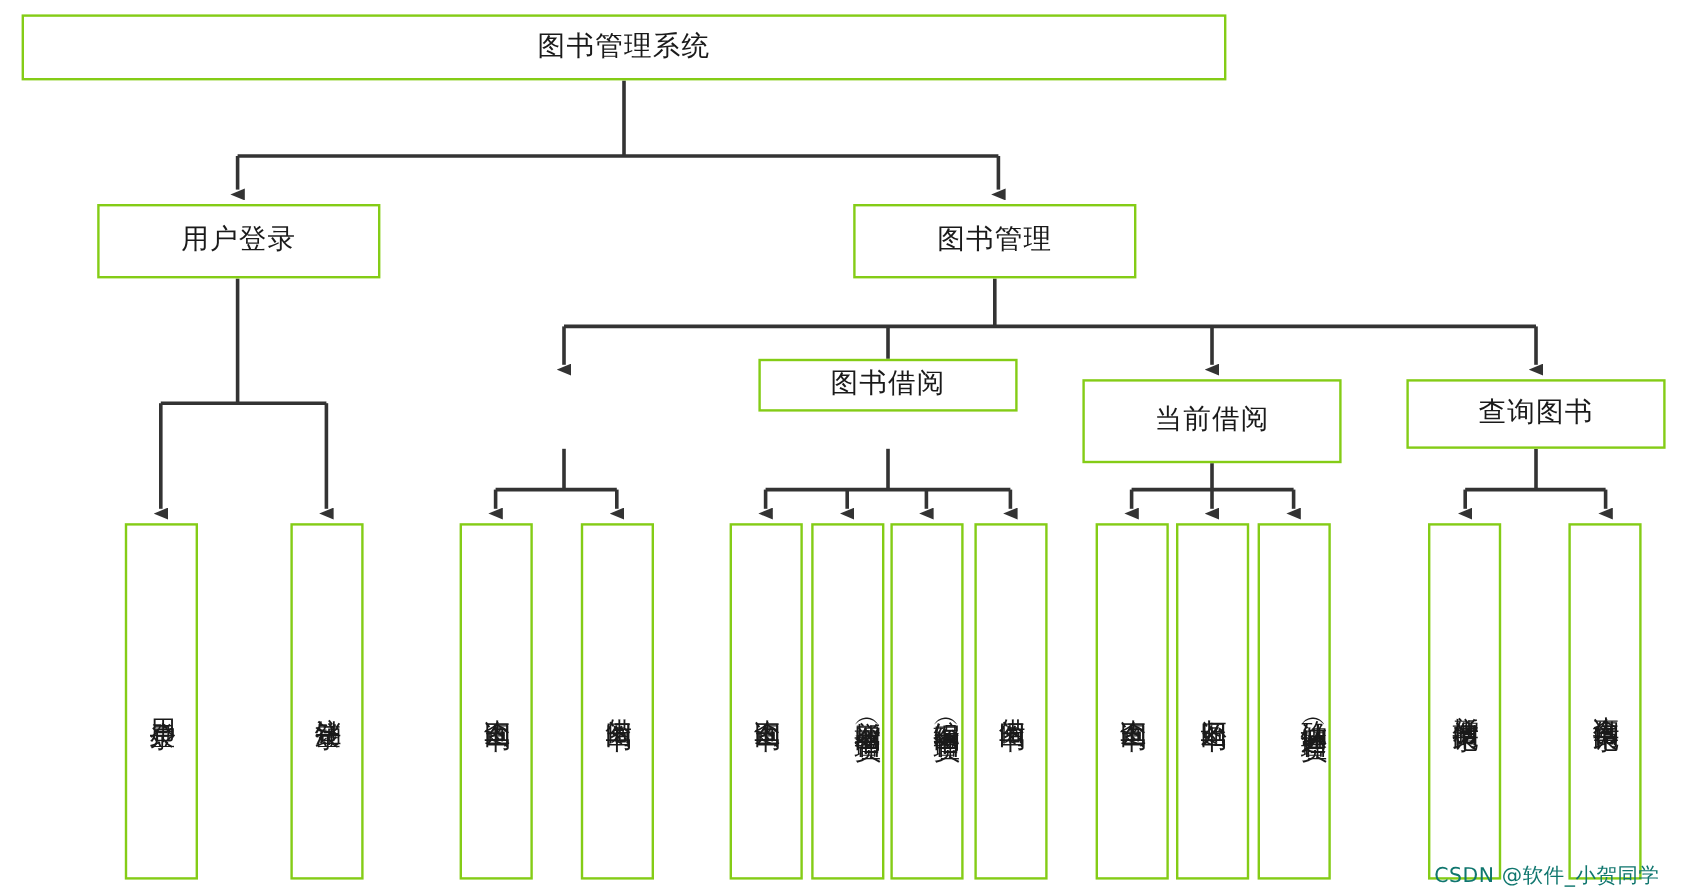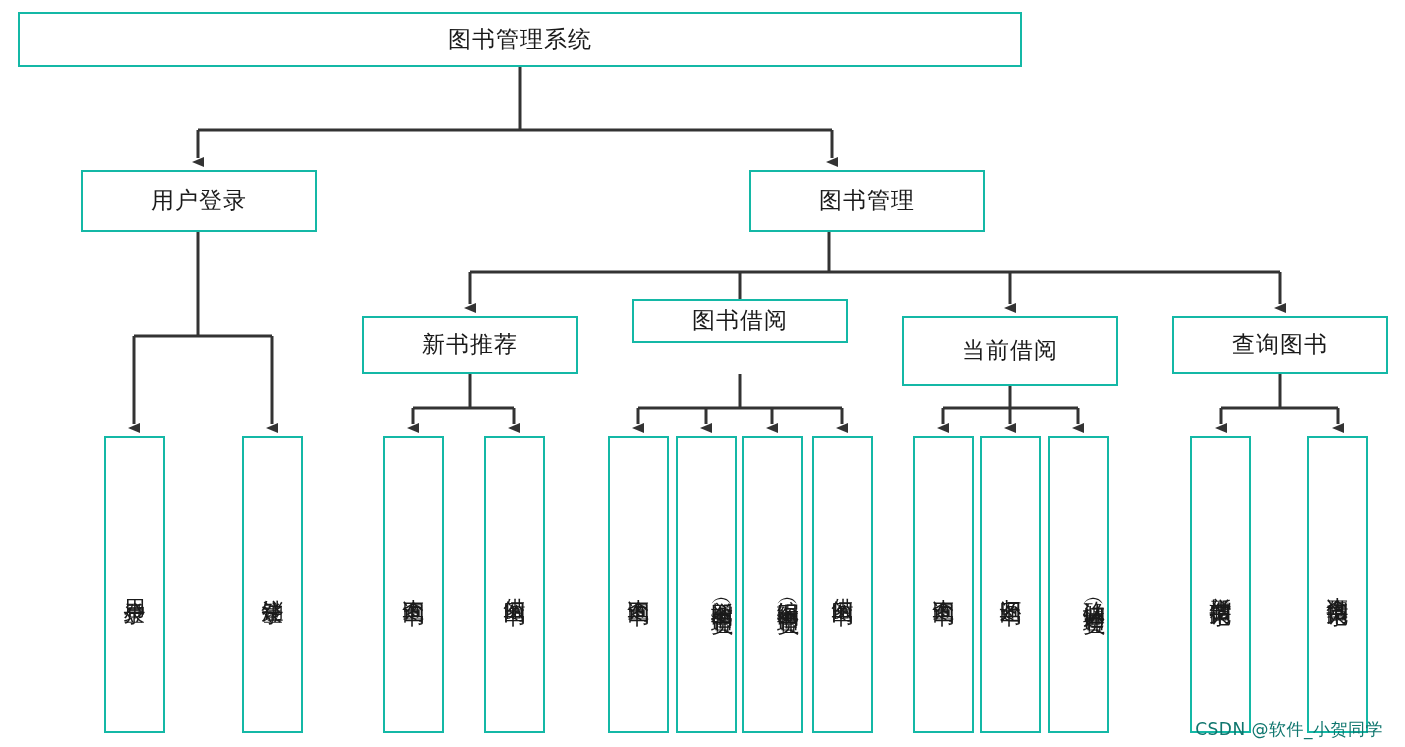--- a/index.html
+++ b/index.html
@@ -19,21 +19,21 @@
     position: absolute;
     left: 0;
     top: 0;
     width: 1405px;
     height: 747px;
     pointer-events: none;
   }
   .node {
     position: absolute;
     box-sizing: border-box;
-    border: 2px solid #14b8a6;
+    border: 2px solid #84cc16;
     background: #ffffff;
     display: flex;
     align-items: center;
     justify-content: center;
     color: #1a1a1a;
     line-height: 1.18;
   }
   .node.horizontal {
     font-size: 23px;
     letter-spacing: 1px;
@@ -122,27 +122,24 @@
   </svg>
 
   <div class="node horizontal" style="left:18px; top:12px; width:1004px; height:55px;">
     <span class="node-label">图书管理系统</span>
   </div>
 
   <div class="node horizontal" style="left:81px; top:170px; width:236px; height:62px;">
     <span class="node-label">用户登录</span>
   </div>
 
-  <div class="node horizontal" style="left:711px; top:170px; width:236px; height:62px;margin-left:38px;">
+  <div class="node horizontal" style="left:711px; top:170px; width:236px; height:62px;">
     <span class="node-label">图书管理</span>
   </div>
 
-  <div class="node horizontal" style="left:362px; top:316px; width:216px; height:58px;">
-    <span class="node-label">新书推荐</span>
-  </div>
 
   <div class="node horizontal" style="left:632px; top:299px; width:216px; height:44px;">
     <span class="node-label">图书借阅</span>
   </div>
 
   <div class="node horizontal" style="left:902px; top:316px; width:216px; height:70px;">
     <span class="node-label">当前借阅</span>
   </div>
 
   <div class="node horizontal" style="left:1172px; top:316px; width:216px; height:58px;">

